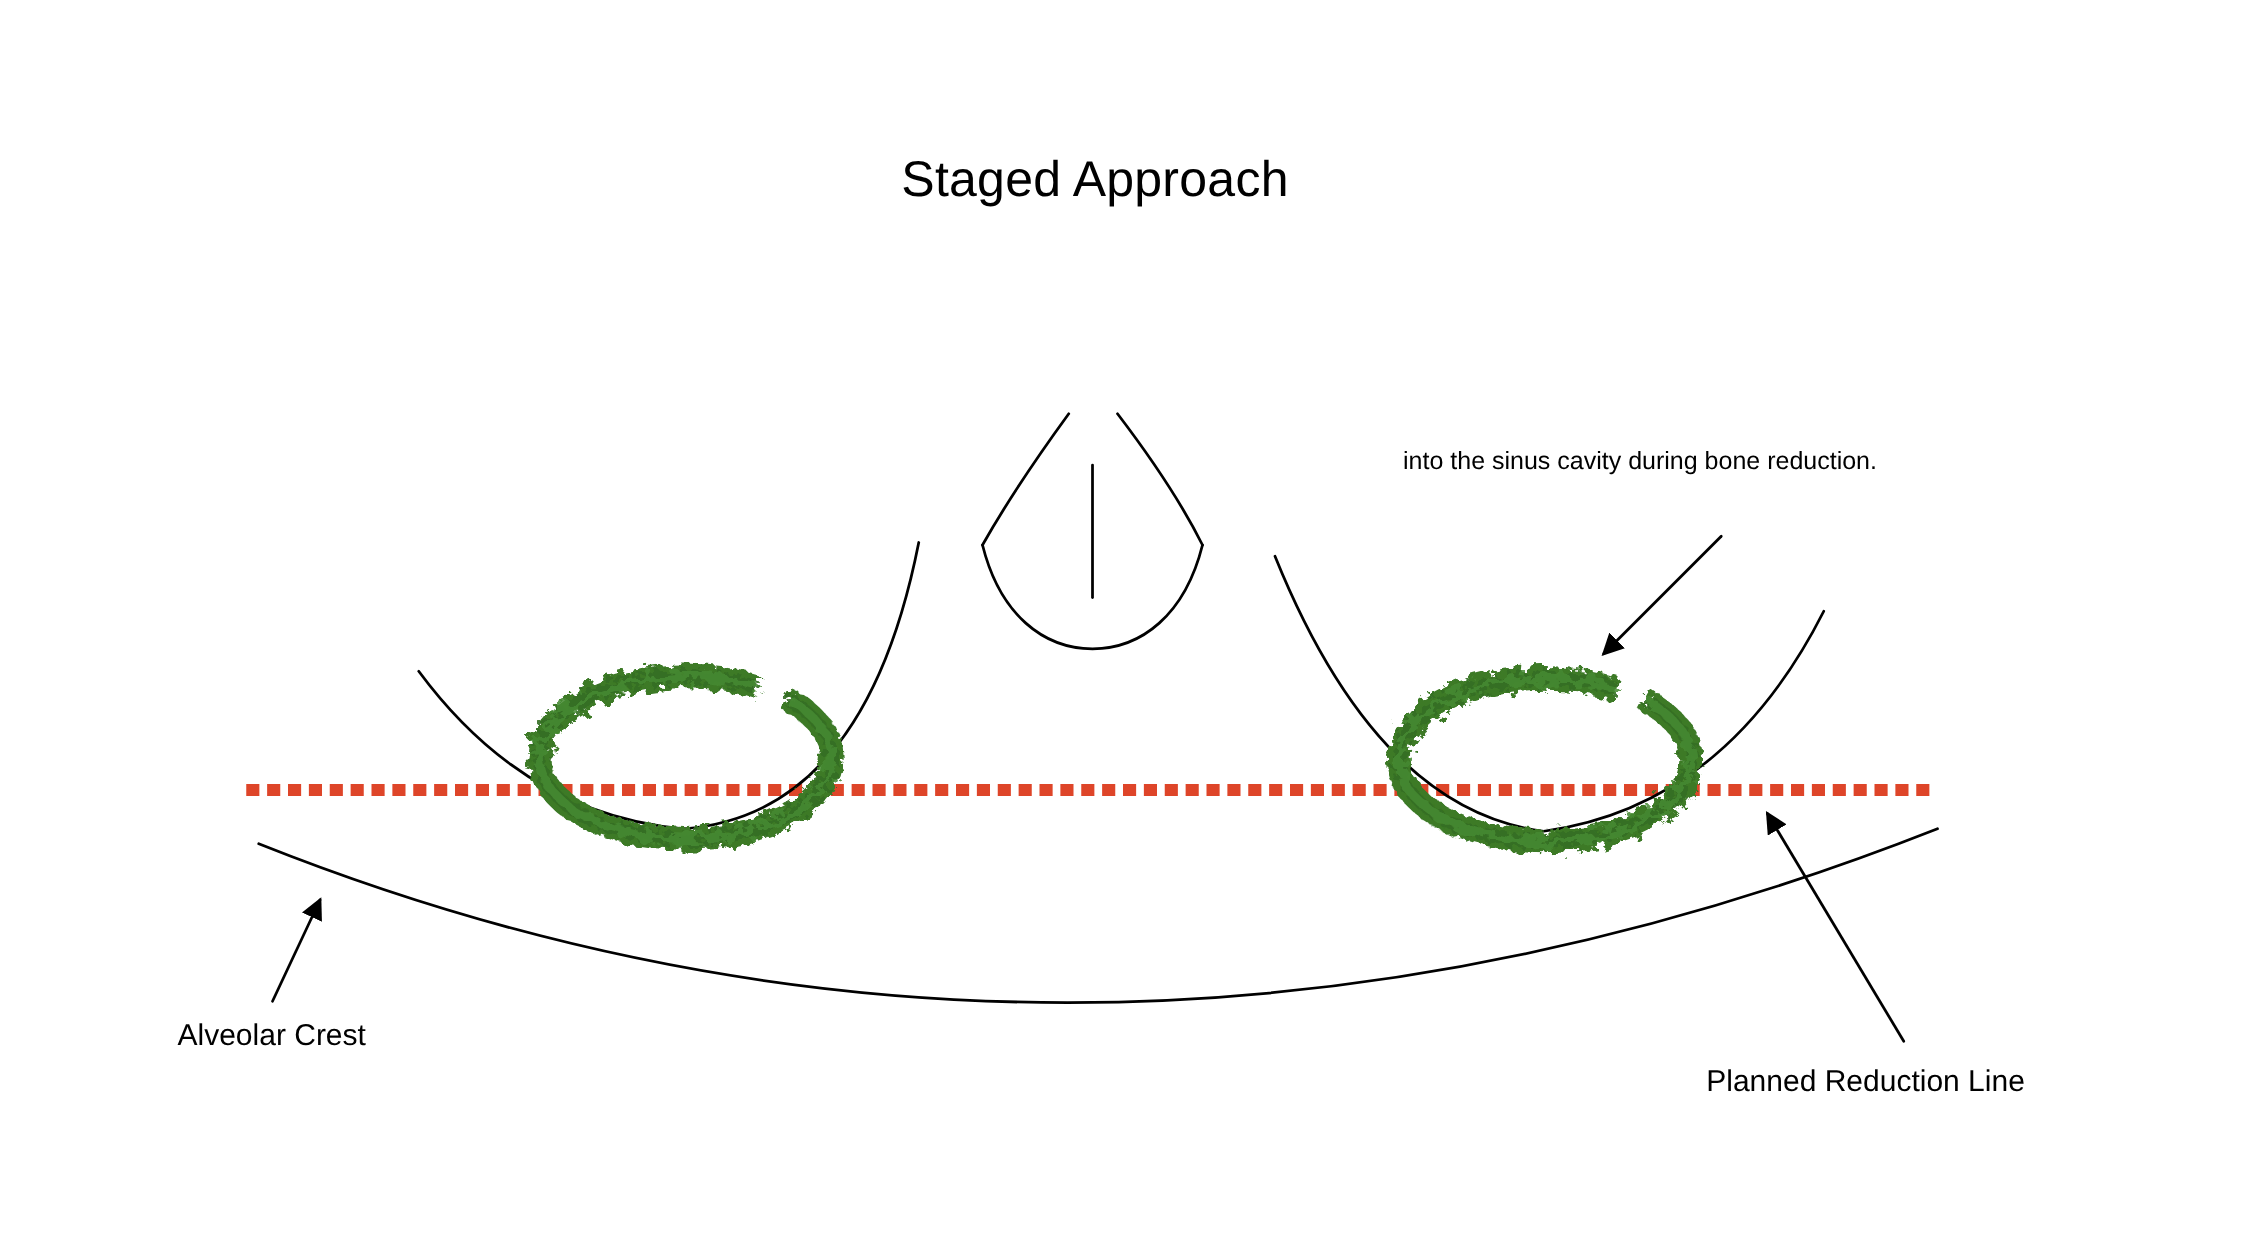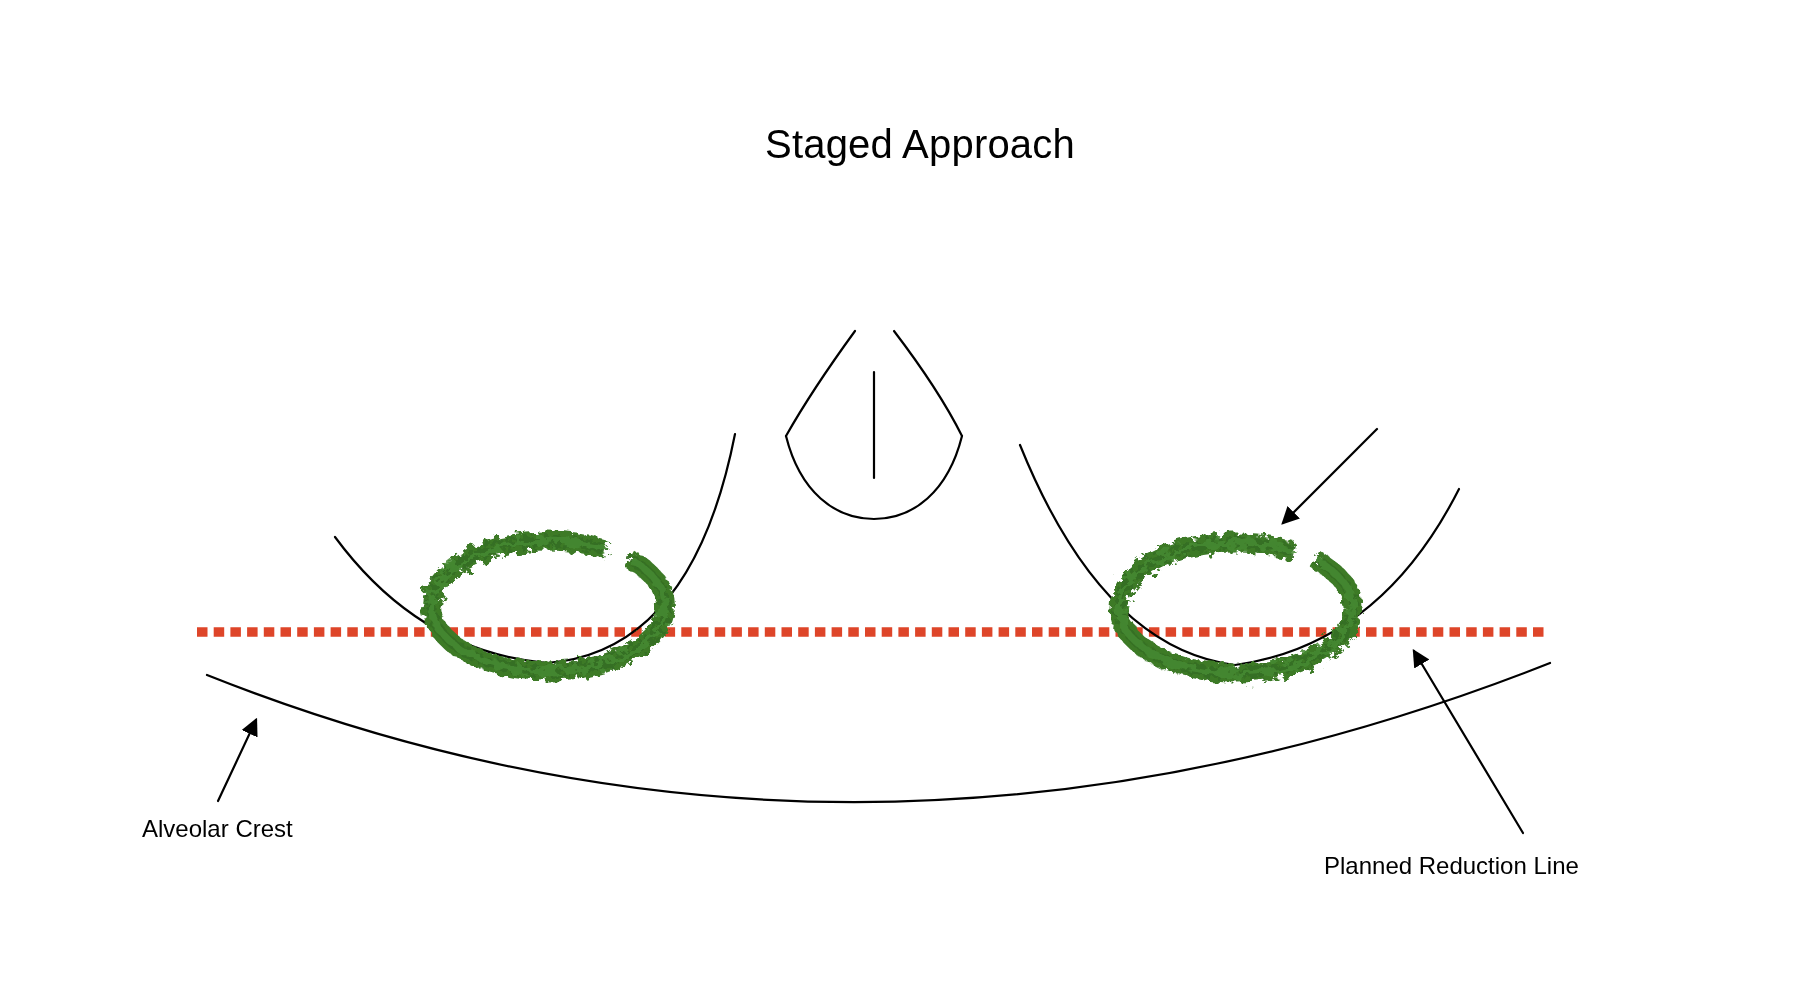--- a/index.html
+++ b/index.html
@@ -4,30 +4,30 @@
 <style>
   html,body{margin:0;padding:0;}
   body{
     width:1802px;height:990px;position:relative;background:#ffffff;
     font-family:"Liberation Sans", sans-serif;color:#000;overflow:hidden;
   }
   #canvas{position:absolute;left:0;top:0;width:1802px;height:990px;}
   .txt{position:absolute;color:#000;}
   .title{
     left:876px;top:122px;transform:translateX(-50%);
-    font-size:40px;line-height:44px;white-space:pre;letter-spacing:0.2px;margin-left:44px;
+    font-size:40px;line-height:44px;white-space:pre;letter-spacing:0.2px;
   }
   .annotation{
     left:1312px;top:356px;transform:translateX(-50%);
     font-size:20px;line-height:26px;text-align:center;
   }
   .annotation div{white-space:pre;}
   .lbl{font-size:24px;line-height:28px;white-space:pre;text-align:center;}
   .lbl-alveolar{left:142px;top:815px;}
-  .lbl-planned{left:1324px;top:852px;}
+  .lbl-planned{left:1365px;top:852px;}
 </style>
 </head>
 <body>
 
 <svg id="canvas" viewBox="0 0 1802 990" xmlns="http://www.w3.org/2000/svg" aria-hidden="true">
   <defs>
     <marker id="arrowhead" viewBox="0 0 10 10" refX="8.6" refY="5" markerWidth="8" markerHeight="8" orient="auto-start-reverse">
       <path d="M0 0 L10 5 L0 10 z" fill="#000"></path>
     </marker>
     <filter id="crayonA" x="-25%" y="-45%" width="150%" height="190%">
@@ -83,17 +83,18 @@
   <g stroke="#000" stroke-width="2.2" fill="none" stroke-linecap="round">
     <line x1="218" y1="801" x2="256" y2="720" marker-end="url(#arrowhead)"></line>
     <line x1="1523" y1="833" x2="1414" y2="651" marker-end="url(#arrowhead)"></line>
     <line x1="1377" y1="429" x2="1283" y2="523" marker-end="url(#arrowhead)"></line>
   </g>
 </svg>
 
 <div class="txt title">Staged Approach</div>
 
 <div class="txt annotation">
+  <div>into the sinus cavity during bone reduction.</div>
 </div>
 
 <div class="txt lbl lbl-alveolar">Alveolar Crest</div>
 
 <div class="txt lbl lbl-planned">Planned Reduction Line</div>
 
 </body></html>

